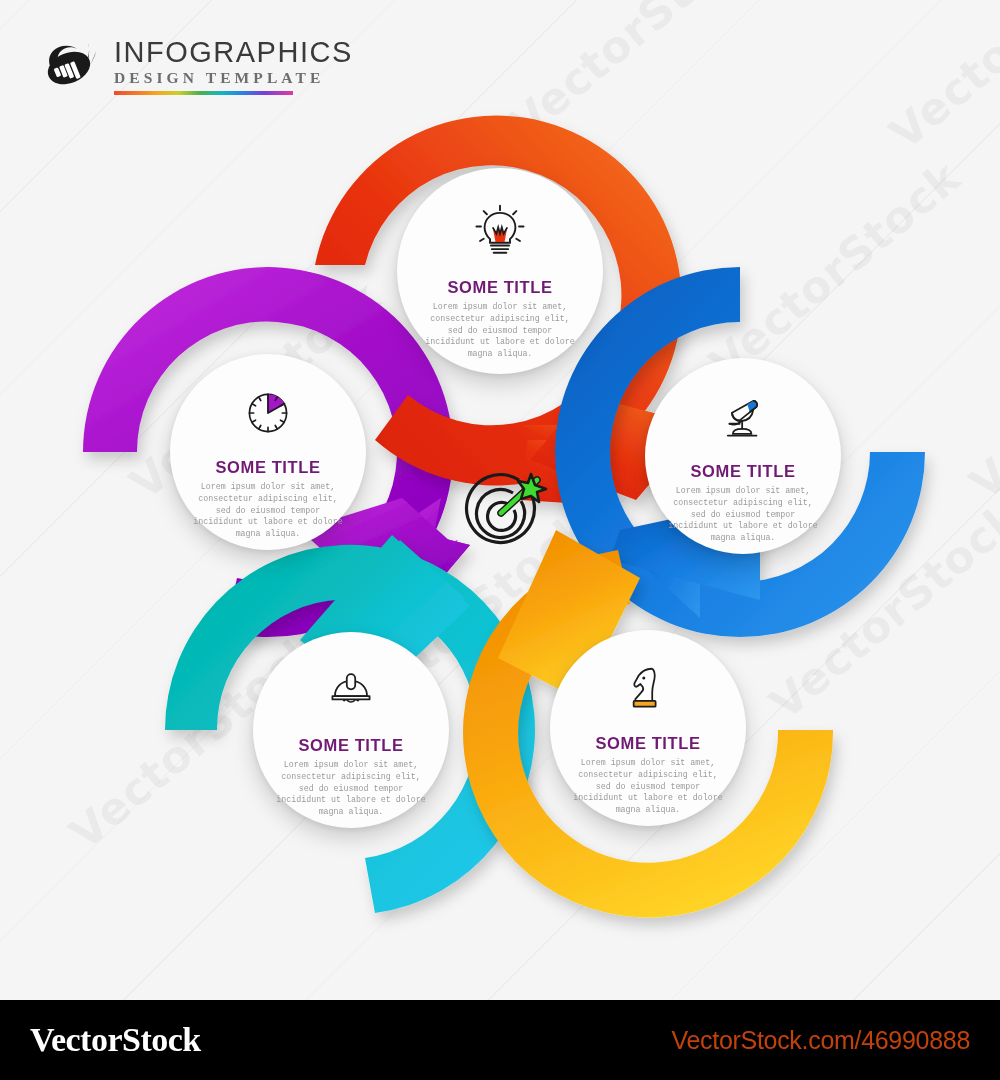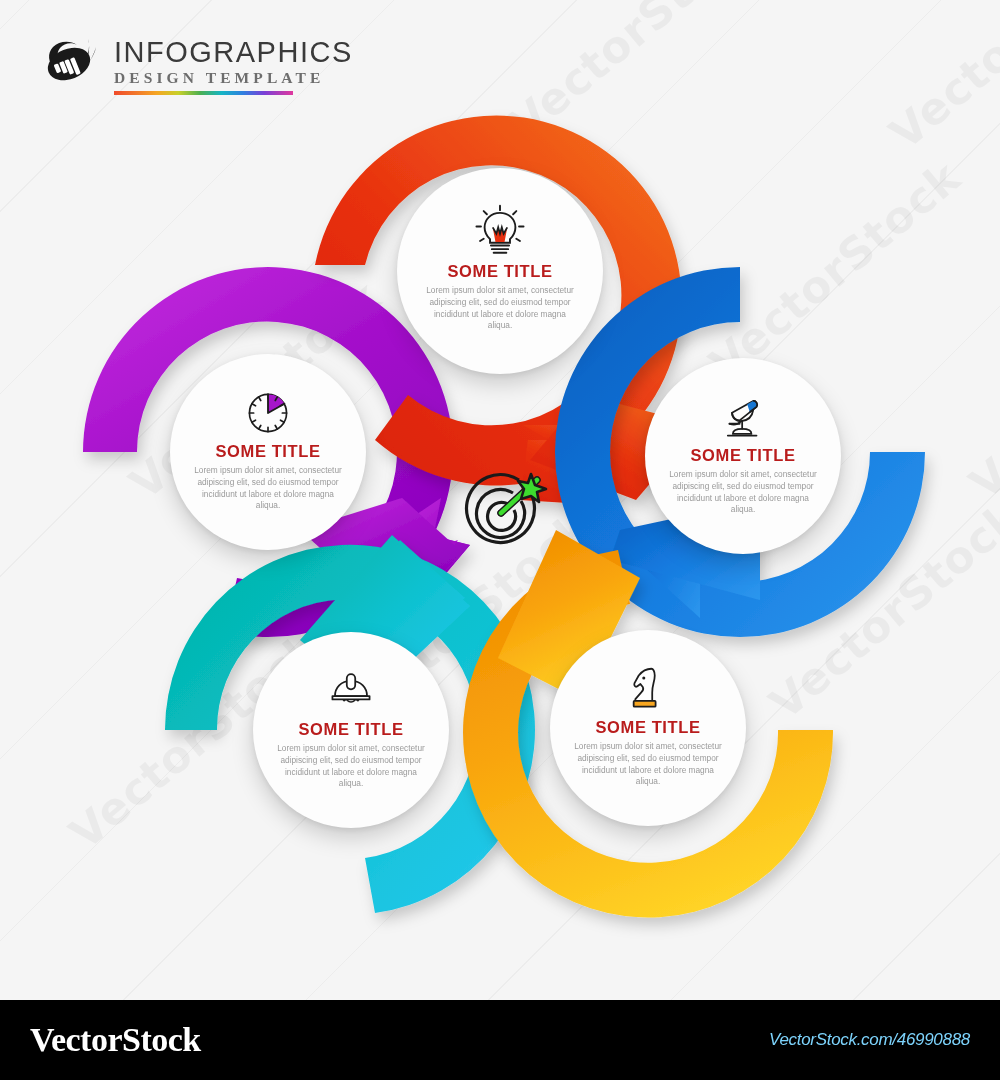--- a/index.html
+++ b/index.html
@@ -31,21 +31,21 @@
     color:rgba(0,0,0,0.045);
     transform:rotate(-40deg);
     transform-origin:left top;
     white-space:nowrap;
     letter-spacing:1px;
     pointer-events:none;
     user-select:none;
   }
 
   
-  .logo{position:absolute;left:44px;top:34px;display:flex;align-items:center;gap:12px;}
+  .logo{position:absolute;left:44px;top:34px;display:flex;align-items:flex-end;gap:12px;}
   .logo-mark{width:58px;height:54px;flex:0 0 auto;}
   .logo-text{padding-top:4px;}
   .logo-line1{
     font-family:"Liberation Sans", sans-serif;
     font-size:29px;letter-spacing:1.5px;color:#3a3a3a;line-height:1;
     font-weight:400;
   }
   .logo-line2{
     font-family:Liberation Serif, serif;
     font-size:15.5px;letter-spacing:4.1px;color:#6d6d6d;line-height:1;
@@ -67,24 +67,24 @@
     border-radius:50%;
     background:#fdfdfd;
     display:flex;flex-direction:column;align-items:center;
     box-sizing:border-box;
     box-shadow:0 10px 22px rgba(0,0,0,0.17), 0 2px 6px rgba(0,0,0,0.08);
   }
   .node-icon{margin-top:0;display:block;}
   .node-title{
     font-family:"Liberation Sans", sans-serif;
     font-weight:700;font-size:16.5px;letter-spacing:0.6px;
-    color:#b91c1c;text-align:center;margin-top:2px;
+    color:#701a75;text-align:center;margin-top:18px;
   }
   .node-desc{
-    font-family:Liberation Sans, sans-serif;
+    font-family:Liberation Mono, monospace;
     font-size:8.3px;line-height:1.42;color:#9a9a9a;
     text-align:center;margin-top:4px;width:150px;
   }
 
   
   #node-1{left:397px;top:168px;width:206px;height:206px;padding-top:34px;}
   #node-2{left:645px;top:358px;width:196px;height:196px;padding-top:32px;}
   #node-3{left:170px;top:354px;width:196px;height:196px;padding-top:32px;}
   #node-4{left:253px;top:632px;width:196px;height:196px;padding-top:32px;}
   #node-5{left:550px;top:630px;width:196px;height:196px;padding-top:32px;}
@@ -96,22 +96,22 @@
   .footer{
     position:absolute;left:0;top:1000px;width:1000px;height:80px;
     background:#000;display:flex;align-items:center;justify-content:space-between;
     box-sizing:border-box;padding:0 30px;
   }
   .footer-brand{
     color:#fff;font-family:"Liberation Serif", serif;
     font-size:34px;font-weight:700;letter-spacing:-0.5px;
   }
   .footer-url{
-    color:#7dd3fc;font-family:"Liberation Sans", sans-serif;
-    font-size:17px;letter-spacing:-0.3px;font-style:italic;
+    color:#c2410c;font-family:"Liberation Sans", sans-serif;
+    font-size:25px;letter-spacing:-0.3px;
   }
 </style>
 </head>
 <body>
 
 <div class="canvas">
 
   <div class="hairlines"></div>
 
   <div class="wm" style="left:500px;top:110px;font-size:44px;">VectorStock</div>

